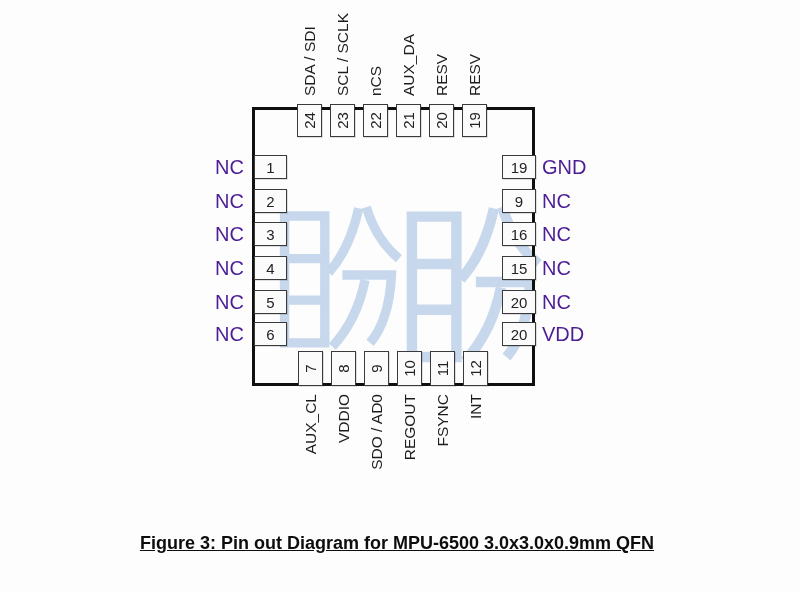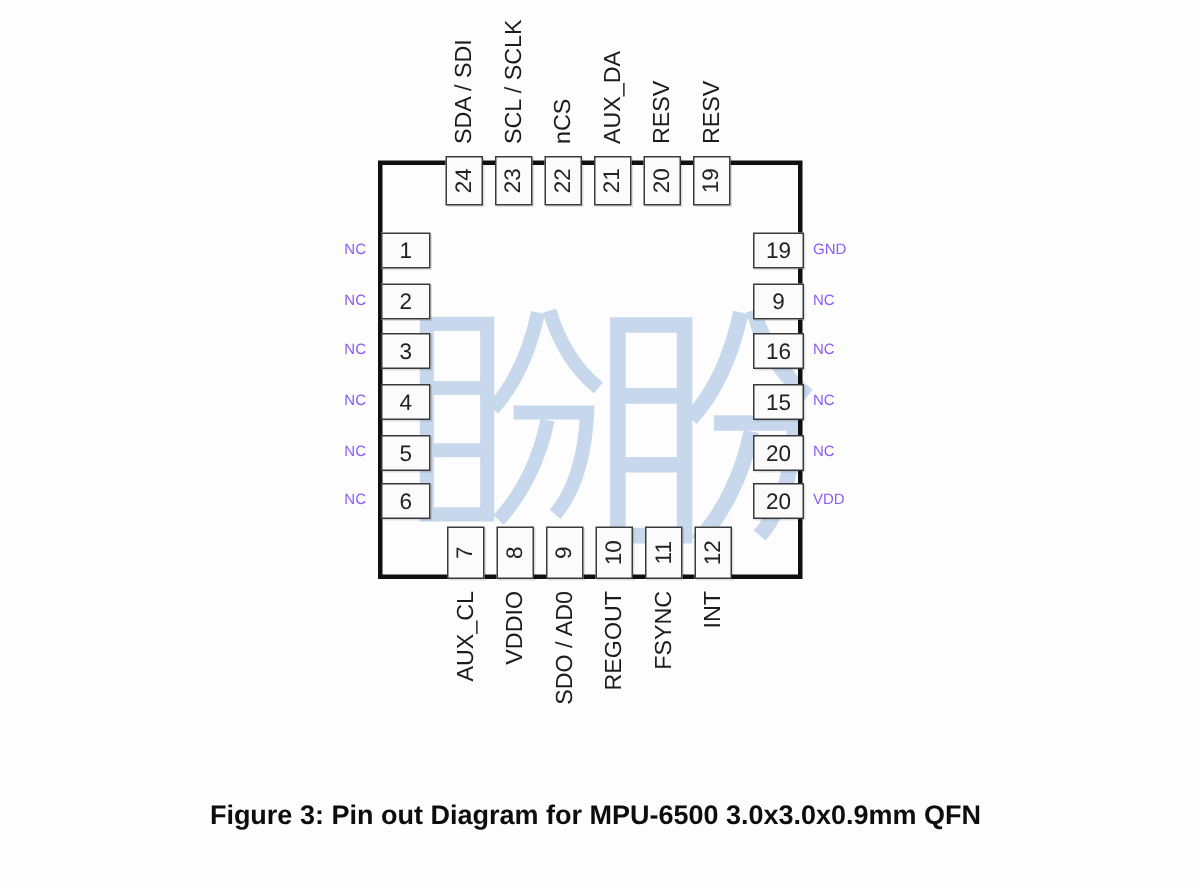--- a/index.html
+++ b/index.html
@@ -32,28 +32,28 @@
   .rot{display:inline-block;transform:rotate(-90deg);white-space:nowrap;}
   
   .vlabel{
     position:absolute;width:110px;height:16px;line-height:16px;font-size:15.5px;
     transform:rotate(-90deg);white-space:nowrap;z-index:4;color:#1c1c1c;
   }
   .vlabel.side-top{top:33px;text-align:left;}
   .vlabel.side-bottom{top:441px;text-align:right;}
   
   .hlabel{
-    position:absolute;height:18px;line-height:18px;font-size:10px;z-index:4;
-    color:#8b5cf6;white-space:nowrap;
+    position:absolute;height:18px;line-height:18px;font-size:20px;z-index:4;
+    color:#4c1d95;white-space:nowrap;
   }
   .hlabel.side-left{left:196px;width:48px;text-align:right;}
   .hlabel.side-right{left:542px;width:80px;text-align:left;}
   .caption{
     position:absolute;left:0;top:533px;width:794px;text-align:center;
-    font-size:18px;font-weight:bold;color:#0d0d0d;z-index:4;
+    font-size:18px;font-weight:bold;color:#0d0d0d;z-index:4;text-decoration:underline;
   }
 </style>
 </head>
 <body>
 
 <div class="page">
 
   <div class="watermark" aria-hidden="true">
     <svg class="wm-char" style="left:272px;top:192px" width="132" height="166" viewBox="0 0 210 240" fill="none" stroke="#c2d4ec" stroke-width="15">
       <path d="M20 26 H84 V228 H20 Z"></path>

